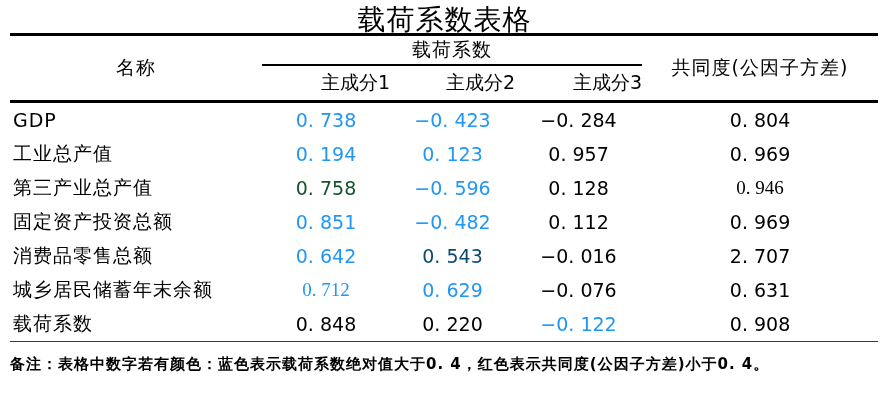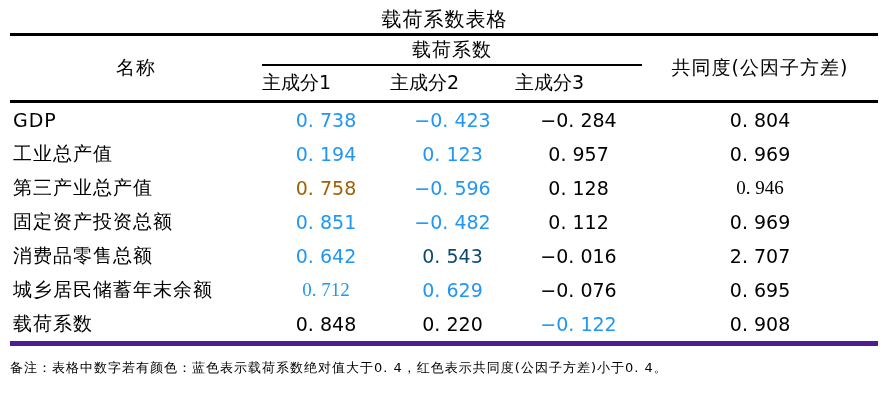--- a/index.html
+++ b/index.html
@@ -7,62 +7,63 @@
     position: relative;
     width: 889px;
     height: 409px;
     background: #ffffff;
     font-family: "DejaVu Sans", sans-serif;
     color: #000;
     overflow: hidden;
   }
   .table-title {
     text-align: center;
-    font-size: 20px;
+    font-size: 28px;
     line-height: 27px;
     padding-top: 6px;
     letter-spacing: 1px;
   }
   table.loadings {
     border-collapse: collapse;
     table-layout: fixed;
     width: 868px;
     margin: 0 0 0 10px;
   }
   thead {
     border-top: 3px solid #000;
     border-bottom: 3px solid #000;
   }
   tbody {
-    border-bottom: 5px solid #4c1d95;
+    border-bottom: 1px solid #4c1d95;
   }
   th, td {
     font-weight: normal;
     font-size: 19px;
     padding: 0;
     white-space: nowrap;
     overflow: hidden;
   }
   th.group-label {
     border-bottom: 2px solid #000;
     text-align: center;
     height: 28px;
     letter-spacing: 1px;
   }
-  th.subcol { height: 34px; text-align: left; }
+  th.subcol { height: 34px; text-align: right; }
   th.rowspan2 { text-align: center; letter-spacing: 1px; }
   tbody td { height: 34px; }
   td.row-name { text-align: left; padding-left: 3px; letter-spacing: 1px; }
   td.num { text-align: center; }
   .note {
     margin: 8px 10px 0 10px;
-    font-size: 13px;
+    font-size: 15px;
     line-height: 28px;
     letter-spacing: 1px;
     word-break: break-all;
+    font-weight: bold;
   }
 </style>
 </head>
 <body>
 
 <div class="page">
 
   <div class="table-title">载荷系数表格</div>
 
   <table class="loadings">
@@ -95,21 +96,21 @@
       </tr>
       <tr>
         <td class="row-name">工业总产值</td>
         <td class="num" style="color: rgb(33, 150, 243);">0. 194</td>
         <td class="num" style="color: rgb(33, 150, 243);">0. 123</td>
         <td class="num" style="color: rgb(0, 0, 0);">0. 957</td>
         <td class="num" style="color: rgb(0, 0, 0);">0. 969</td>
       </tr>
       <tr>
         <td class="row-name">第三产业总产值</td>
-        <td class="num" style="color: #a16207;">0. 758</td>
+        <td class="num" style="color: #14532d;">0. 758</td>
         <td class="num" style="color: rgb(33, 150, 243);">−0. 596</td>
         <td class="num" style="color: rgb(0, 0, 0);">0. 128</td>
         <td class="num" style="color: rgb(0, 0, 0); font-family: Liberation Serif, serif;">0. 946</td>
       </tr>
       <tr>
         <td class="row-name">固定资产投资总额</td>
         <td class="num" style="color: rgb(33, 150, 243);">0. 851</td>
         <td class="num" style="color: rgb(33, 150, 243);">−0. 482</td>
         <td class="num" style="color: rgb(0, 0, 0);">0. 112</td>
         <td class="num" style="color: rgb(0, 0, 0);">0. 969</td>
@@ -119,21 +120,21 @@
         <td class="num" style="color: rgb(33, 150, 243);">0. 642</td>
         <td class="num" style="color: #0c4a6e;">0. 543</td>
         <td class="num" style="color: rgb(0, 0, 0);">−0. 016</td>
         <td class="num" style="color: rgb(0, 0, 0);">2. 707</td>
       </tr>
       <tr>
         <td class="row-name">城乡居民储蓄年末余额</td>
         <td class="num" style="color: rgb(33, 150, 243); font-family: Liberation Serif, serif;">0. 712</td>
         <td class="num" style="color: rgb(33, 150, 243);">0. 629</td>
         <td class="num" style="color: rgb(0, 0, 0);">−0. 076</td>
-        <td class="num" style="color: rgb(0, 0, 0);">0. 695</td>
+        <td class="num" style="color: rgb(0, 0, 0);">0. 631</td>
       </tr>
       <tr>
         <td class="row-name">载荷系数</td>
         <td class="num" style="color: rgb(0, 0, 0);">0. 848</td>
         <td class="num" style="color: rgb(0, 0, 0);">0. 220</td>
         <td class="num" style="color: rgb(33, 150, 243);">−0. 122</td>
         <td class="num" style="color: rgb(0, 0, 0);">0. 908</td>
       </tr>
     </tbody>
   </table>

